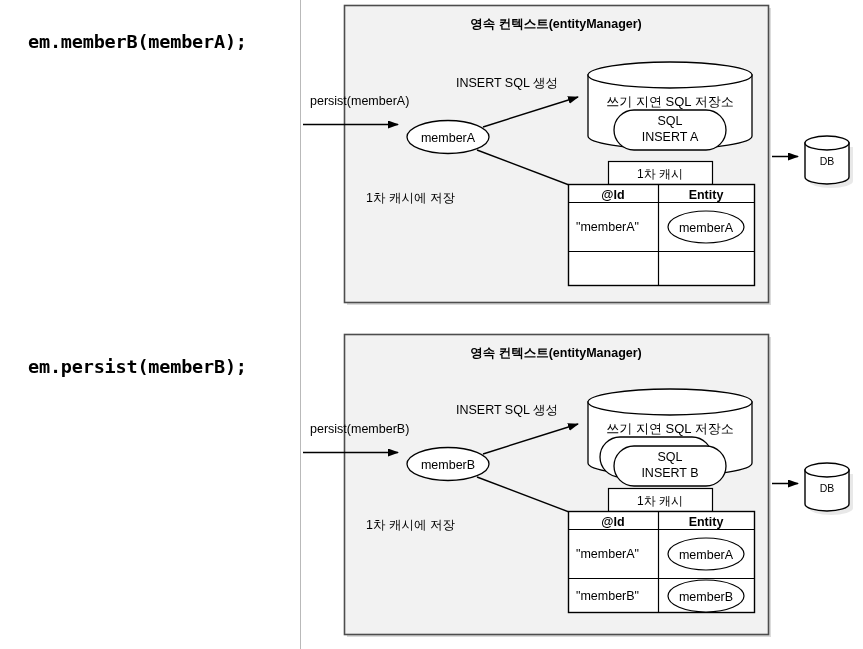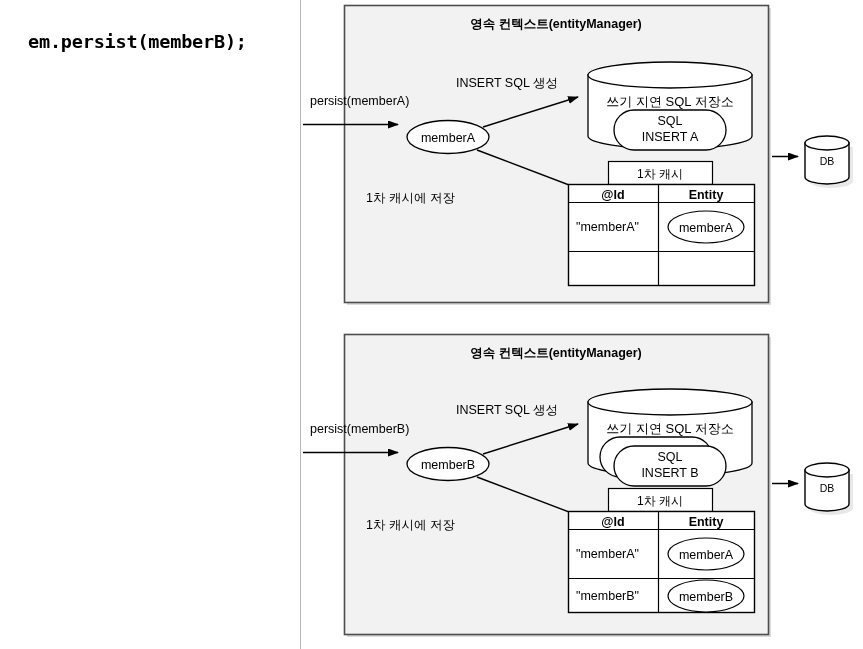--- a/index.html
+++ b/index.html
@@ -37,22 +37,23 @@
     white-space: nowrap;
   }
   #code-a { left: 28px; top: 31px; }
   #code-b { left: 28px; top: 356px; }
 </style>
 </head>
 <body>
 
 <div id="root">
 
-  <div class="code-label" id="code-a">em.persist(memberB);</div>
-
+  <div class="code-label" id="code-a">em.memberB(memberA);</div>
+
+  <div class="code-label" id="code-b">em.persist(memberB);</div>
 
   <svg id="scene" viewBox="0 0 863 649">
     <defs>
       <marker id="arrowhead" markerWidth="11" markerHeight="8" refX="10" refY="4" orient="auto" markerUnits="userSpaceOnUse">
         <path d="M0,0 L11,4 L0,8 Z" fill="#000000"></path>
       </marker>
     </defs>
 
     <line x1="300.5" y1="0" x2="300.5" y2="649" stroke="#b9b9b9" stroke-width="1"></line>
 

